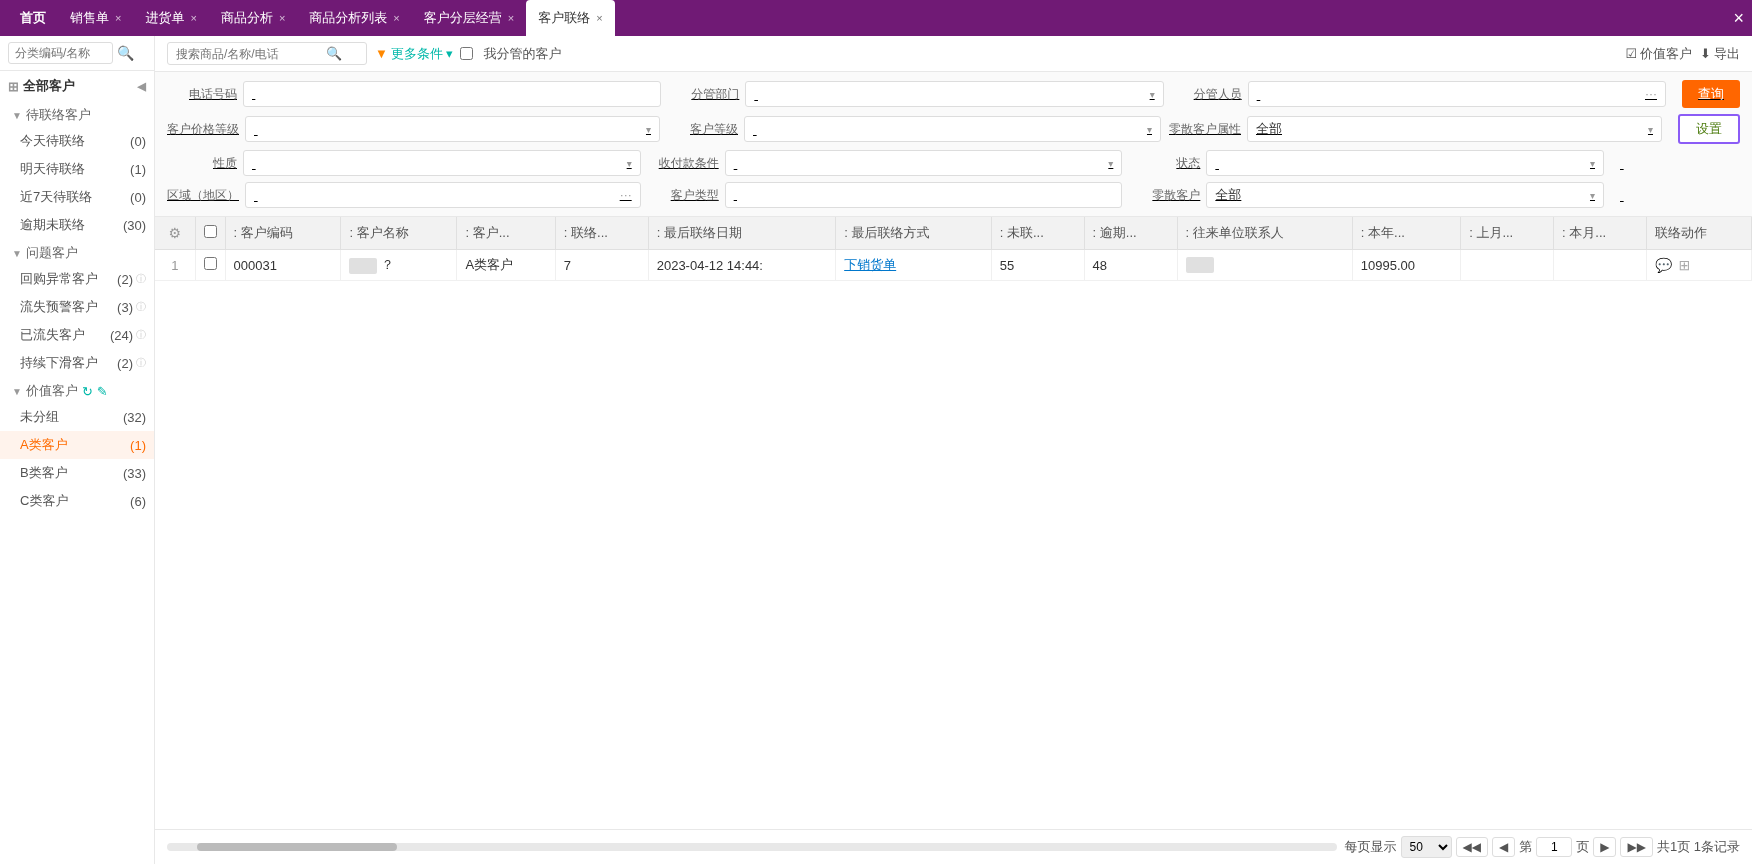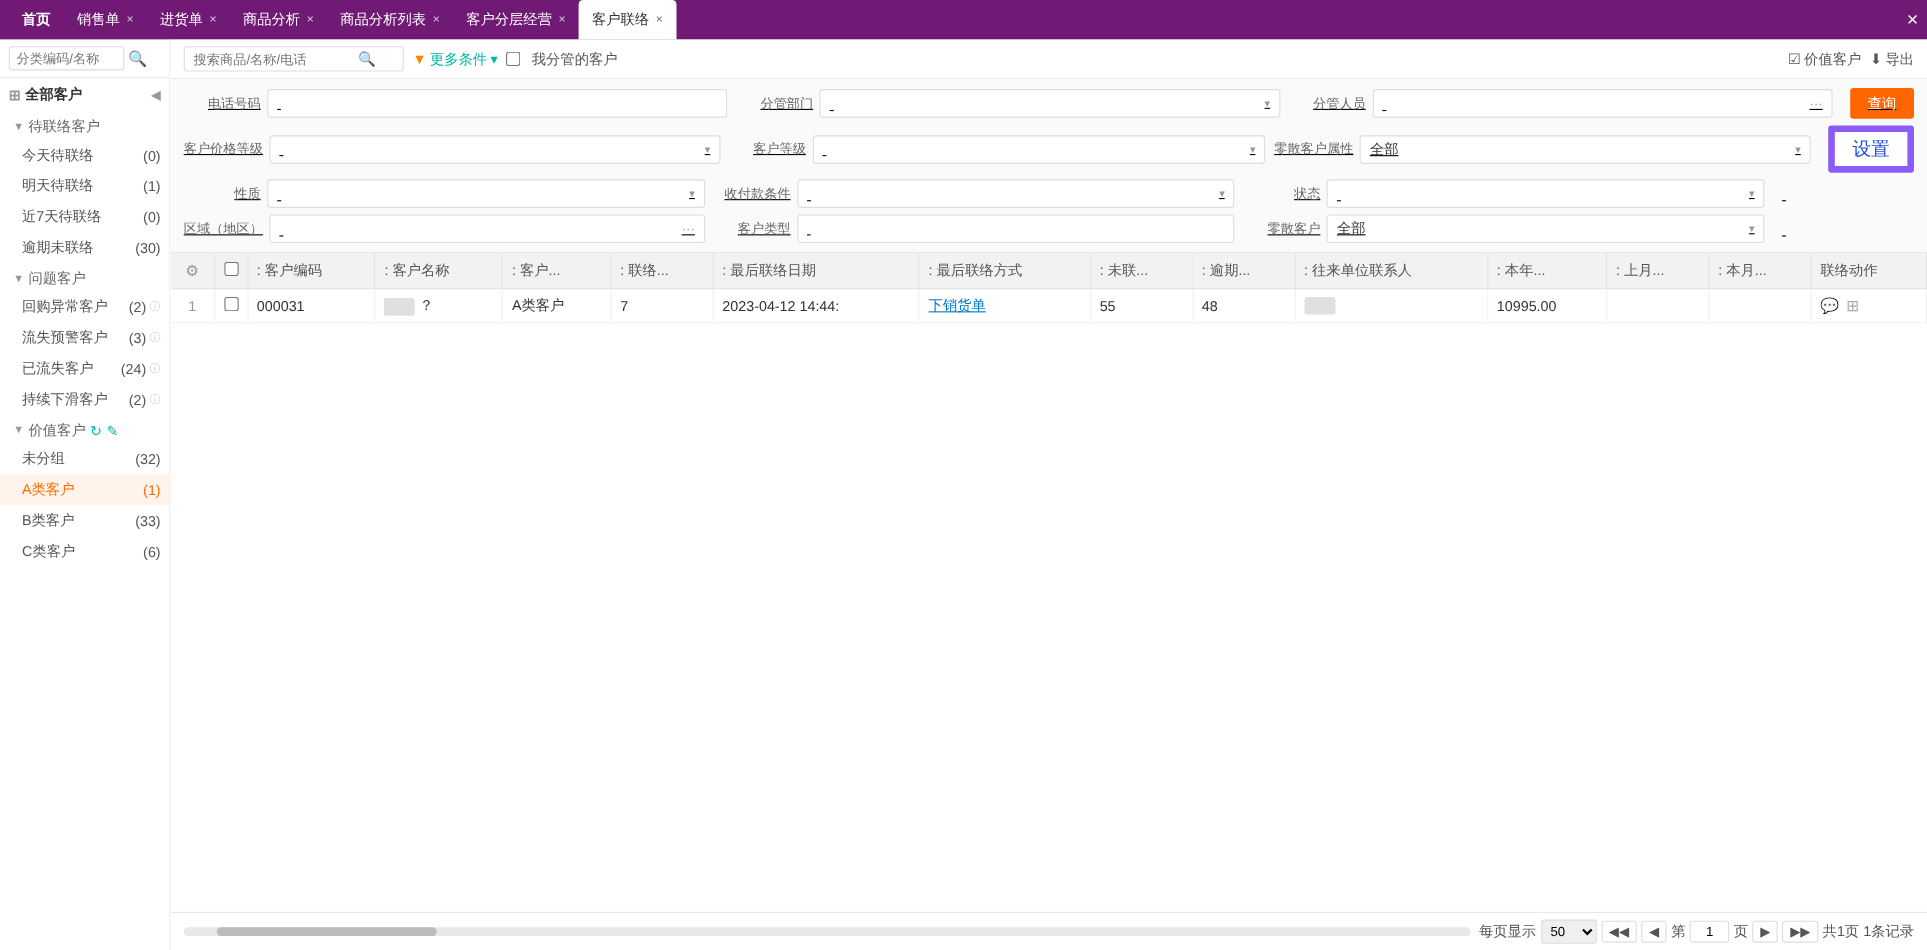--- a/index.html
+++ b/index.html
@@ -104,22 +104,22 @@
       justify-content: space-between; cursor: pointer; color: #555; height: 26px;
     }
     .filter-input .arrow-down { color: #999; font-size: 10px; }
     .filter-input .ellipsis { color: #999; font-size: 12px; }
     .filter-input.with-value { color: #333; }
     .query-btn {
       background: #ff6600; color: #fff; border: none; border-radius: 3px;
       padding: 5px 16px; font-size: 13px; cursor: pointer; white-space: nowrap;
     }
     .settings-btn {
-      background: #fff; color: #1d4ed8; border: 6px solid #8b5cf6; border-radius: 3px;
-      padding: 4px 16px; font-size: 17px; cursor: pointer; white-space: nowrap;
+      background: #fff; color: #4d7c0f; border: 2px solid #8b5cf6; border-radius: 3px;
+      padding: 4px 16px; font-size: 13px; cursor: pointer; white-space: nowrap;
     }
 
     
     .table-container { flex: 1; overflow: auto; background: #fff; }
     table { width: 100%; border-collapse: collapse; font-size: 12px; }
     thead tr { background: #f2f2f2; }
     thead th {
       padding: 7px 8px; text-align: left; border-bottom: 1px solid #e0e0e0;
       border-right: 1px solid #e0e0e0; color: #555; font-weight: normal;
       white-space: nowrap; position: relative;

